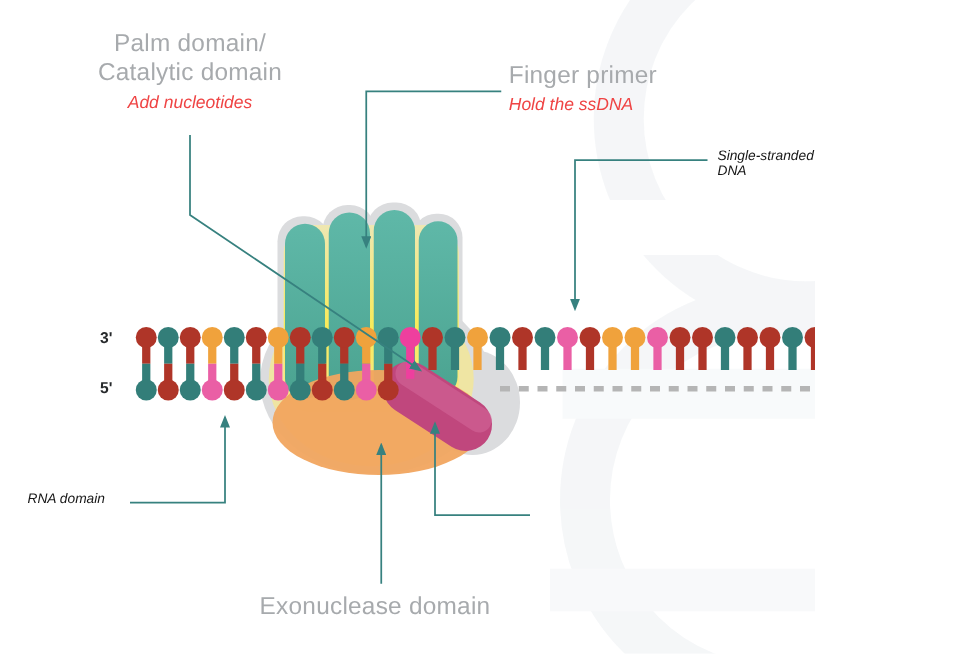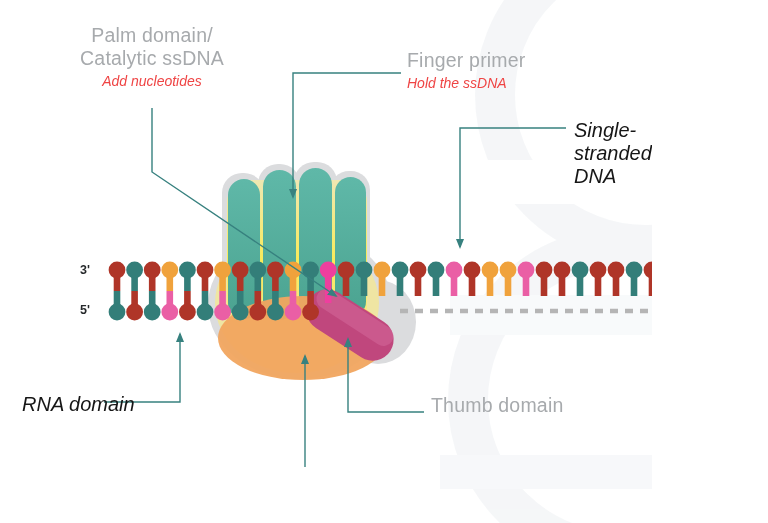--- a/index.html
+++ b/index.html
@@ -4,21 +4,21 @@
 <style>
   html,body{margin:0;padding:0;background:#fff;}
   .canvas{
     position:relative;width:652px;height:523px;background:#ffffff;
     font-family:"Liberation Sans",sans-serif;overflow:hidden;
   }
   svg.scene{position:absolute;left:0;top:0;}
   .label{position:absolute;}
   .domain-title{color:#a7aaad;font-size:19.5px;line-height:23px;font-weight:400;letter-spacing:.2px;}
   .domain-sub{color:#ef4444;font-style:italic;font-size:14px;font-weight:500;line-height:17px;margin-top:3px;}
-  .annot{color:#161616;font-style:italic;font-size:20px;font-weight:500;}
+  .annot{color:#161616;font-style:italic;font-size:11px;font-weight:500;}
   .prime{font-weight:bold;font-size:12.5px;color:#26292b;}
   .center{text-align:center;}
 </style>
 </head>
 <body>
 
 <div class="canvas">
 
   <svg class="scene" width="768" height="523" viewBox="0 0 768 523">
     <defs>
@@ -180,35 +180,35 @@
     </g>
 
     <g fill="none" stroke="#5FA79F" stroke-width="1.2" opacity="0.75">
       <path d="M686,523 C712,502 742,500 768,514"></path>
       <path d="M700,523 C726,498 752,520 768,500"></path>
     </g>
   </svg>
 
   <div class="label center" style="left:38px;top:24px;width:228px;">
     <div class="domain-title">Palm domain/</div>
-    <div class="domain-title">Catalytic ssDNA</div>
+    <div class="domain-title">Catalytic domain</div>
     <div class="domain-sub">Add nucleotides</div>
   </div>
 
   <div class="label" style="left:407px;top:49px;">
     <div class="domain-title">Finger primer</div>
     <div class="domain-sub" style="">Hold the ssDNA</div>
   </div>
 
   <div class="label annot" style="left:574px;top:119px;">Single-stranded DNA</div>
 
   <div class="label annot" style="left:22px;top:393px;">RNA domain</div>
 
   <div class="label" style="left:431px;top:394px;">
-    <div class="domain-title">Thumb domain</div>
   </div>
 
+  <div class="label domain-title center" style="left:150px;top:474px;width:300px;">Exonuclease domain</div>
 
   <div class="label prime" style="left:80px;top:263px;">3'</div>
   <div class="label prime" style="left:80px;top:303px;">5'</div>
   <div class="label prime" style="left:735px;top:263px;">5'</div>
 
 </div>
 
 </body></html>

